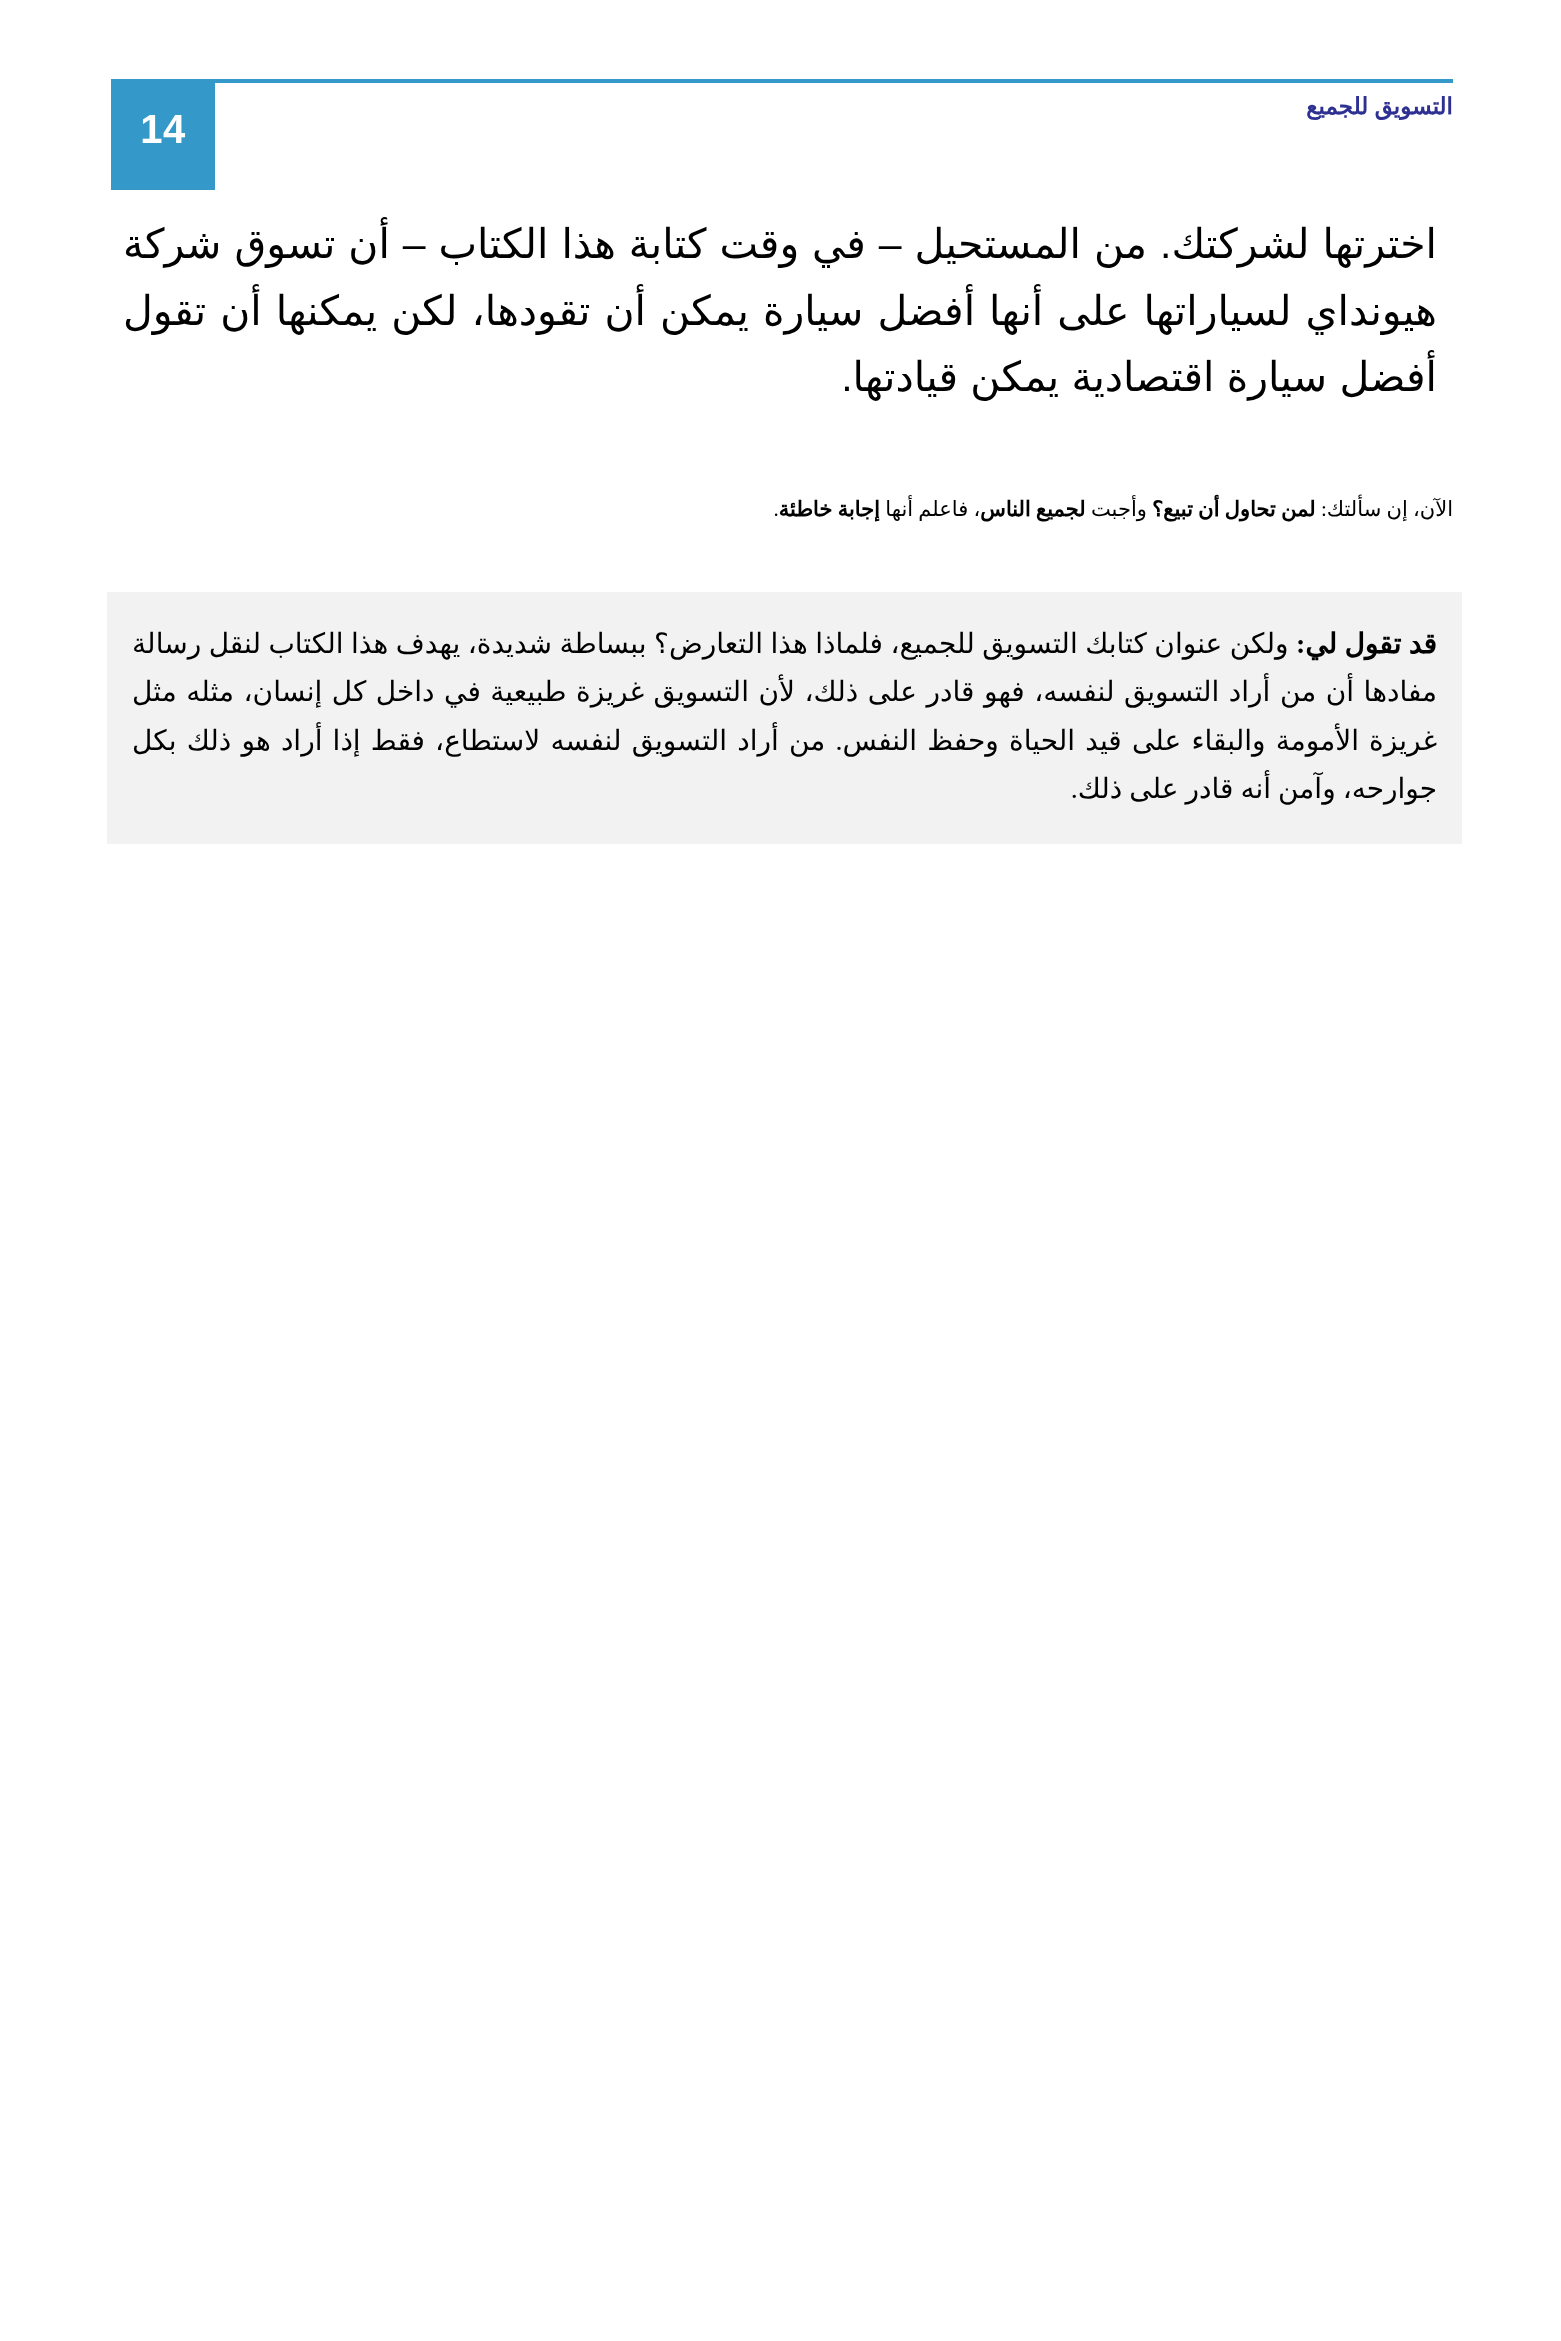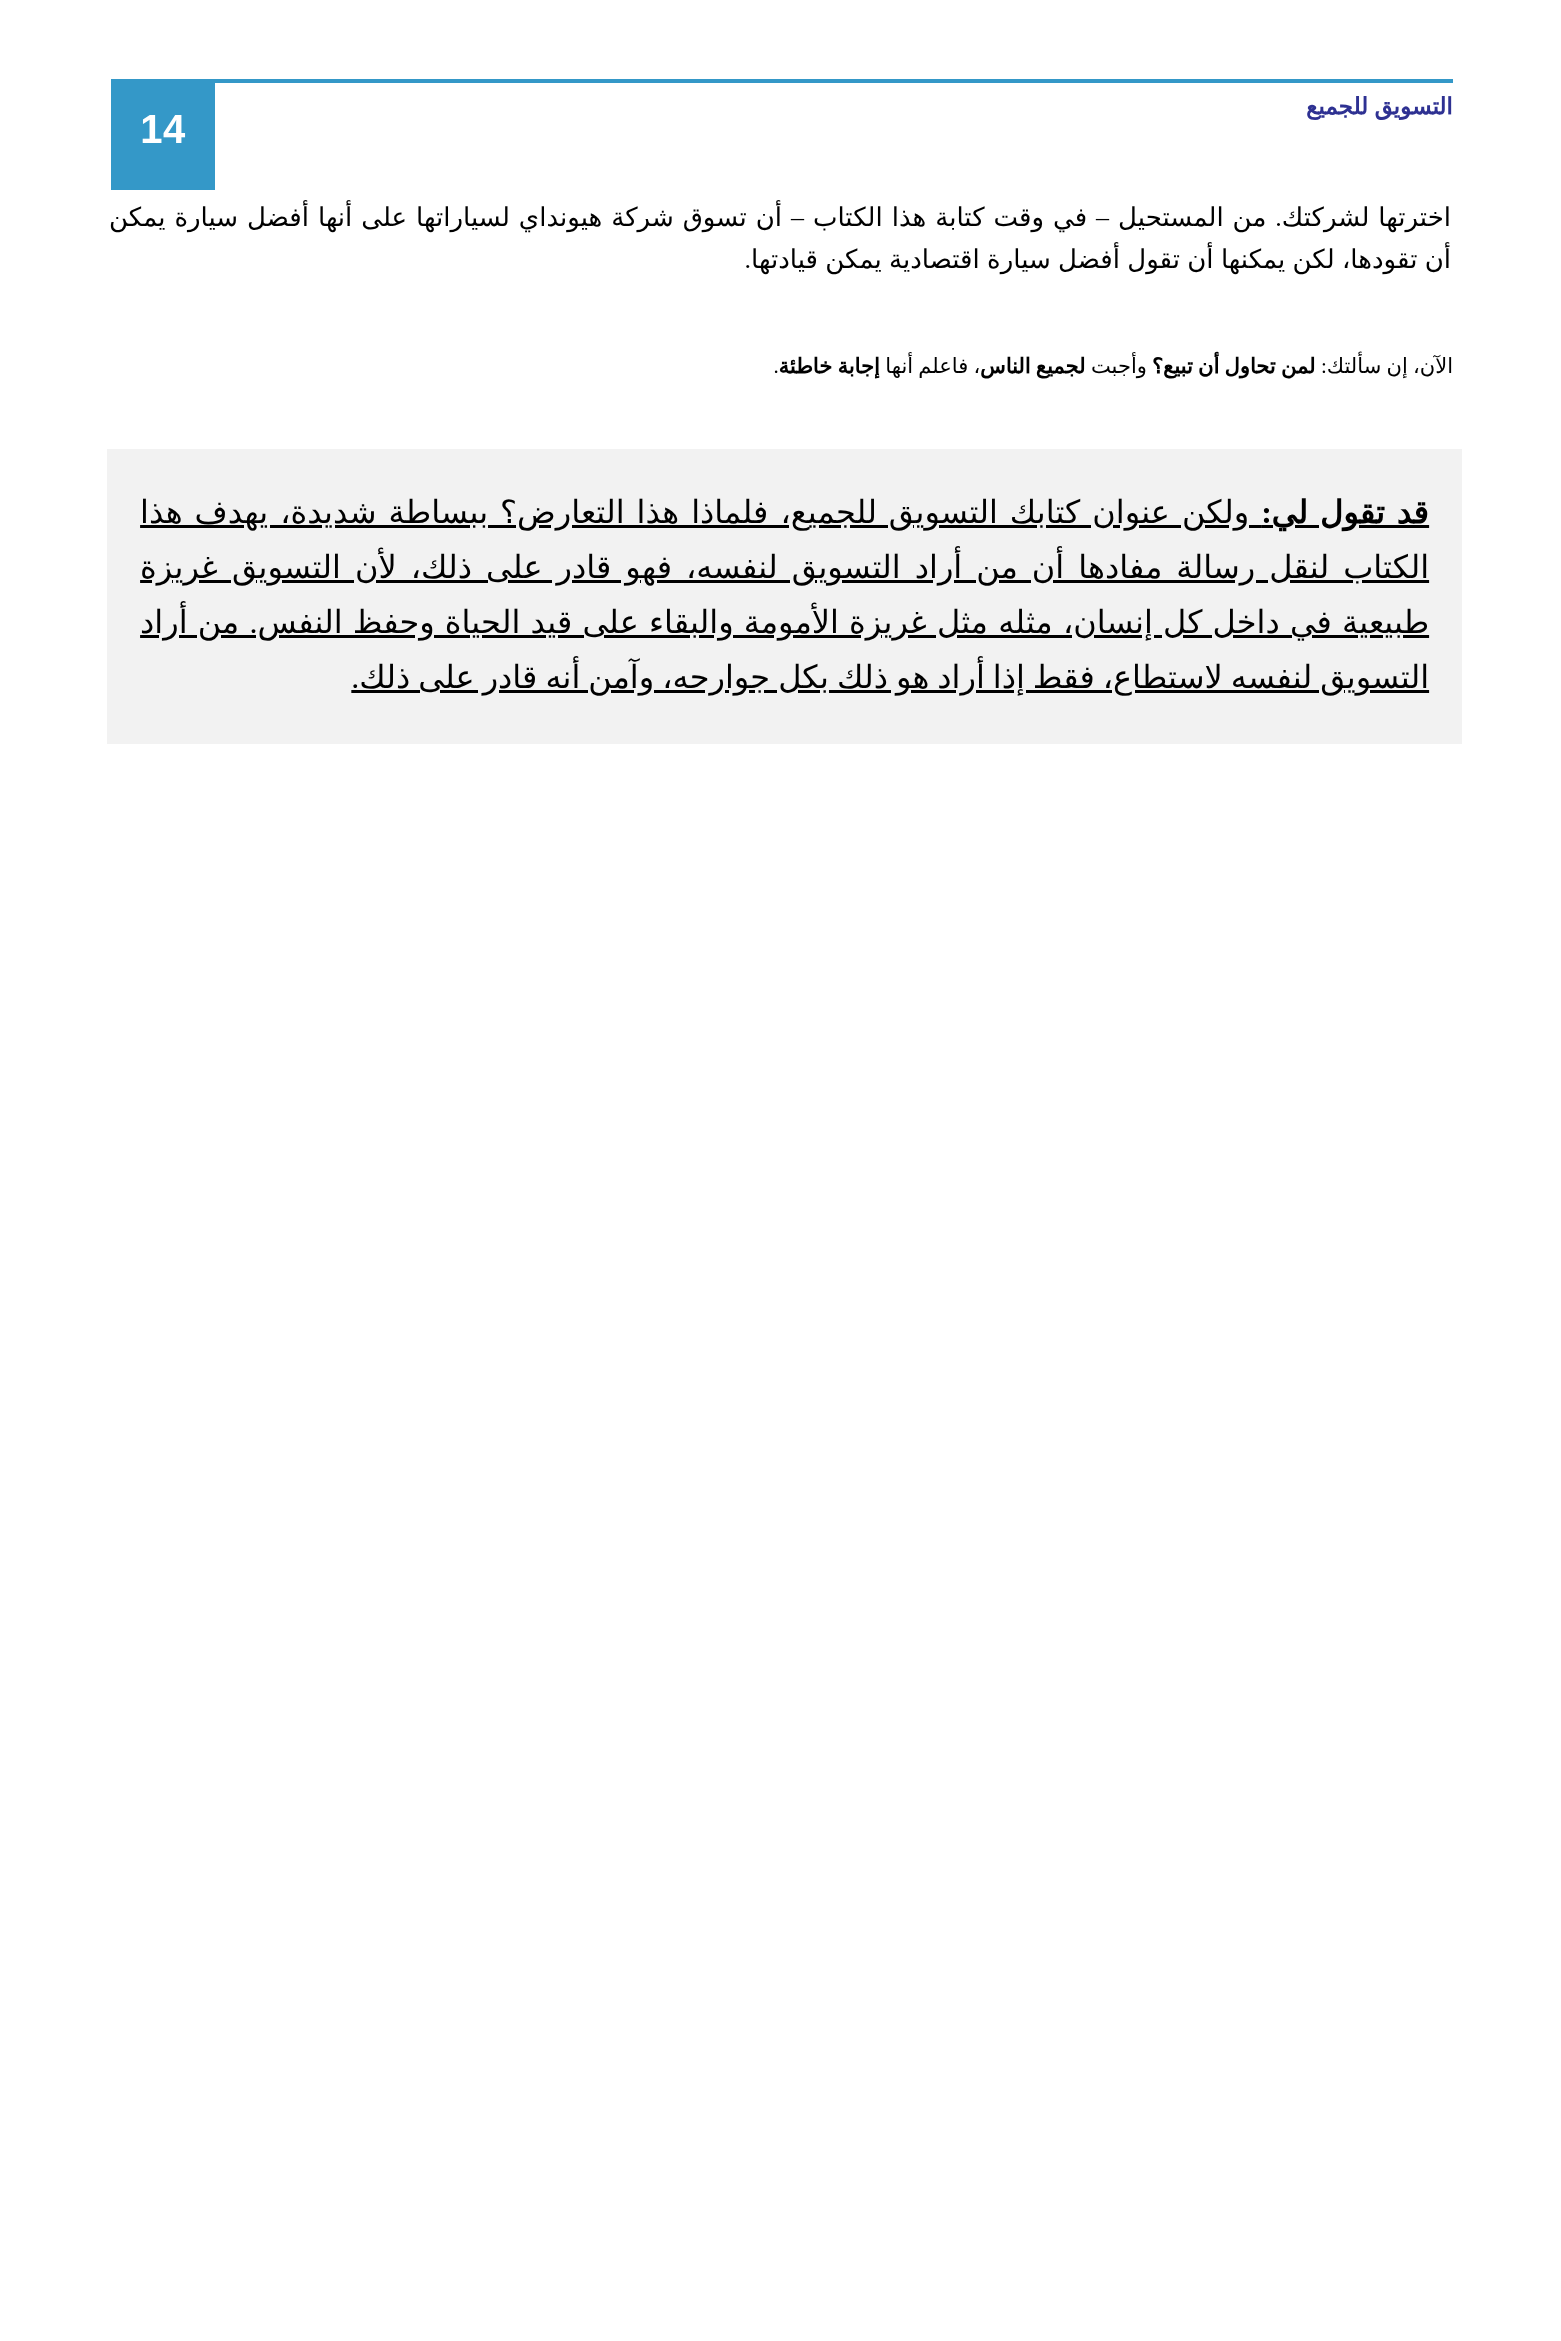--- a/index.html
+++ b/index.html
@@ -86,26 +86,26 @@
     position: absolute;
     top: 189px;
     right: 108px;
     width: 1346px;
     direction: rtl;
     text-align: justify;
     text-align-last: right;
   }
 
   p.para {
-    margin: 2px;
-    font-size: 26px;
+    margin: 16px;
+    font-size: 41px;
     line-height: 1.62;
     text-align: justify;
     text-align-last: right;
-    font-family: Liberation Serif, serif;
+    font-family: Liberation Sans, sans-serif;
     word-spacing: 0.8px;
   }
 
   .para-intro {
     padding-top: 6.1px;
   }
 
   .spacer-a { height: 66px; }
   .spacer-b { height: 66px; }
 
@@ -122,27 +122,26 @@
   .callout-box {
     margin: 0;
     background: #f2f2f2;
     padding: 20px 17px 23px 17px;
     box-sizing: border-box;
     width: 1355px;
     margin-right: -9.1px;
   }
 
   p.para-callout {
-    margin: 16px;
-    font-size: 32px;
+    margin: 8px;
+    font-size: 28px;
     line-height: 1.72;
     text-align: justify;
     text-align-last: right;
     letter-spacing: 0px;
-    text-decoration: underline;
   }
 </style>
 </head>
 <body>
 
 <div class="page">
 
   <div class="header">
     <div class="header-rule"></div>
 

